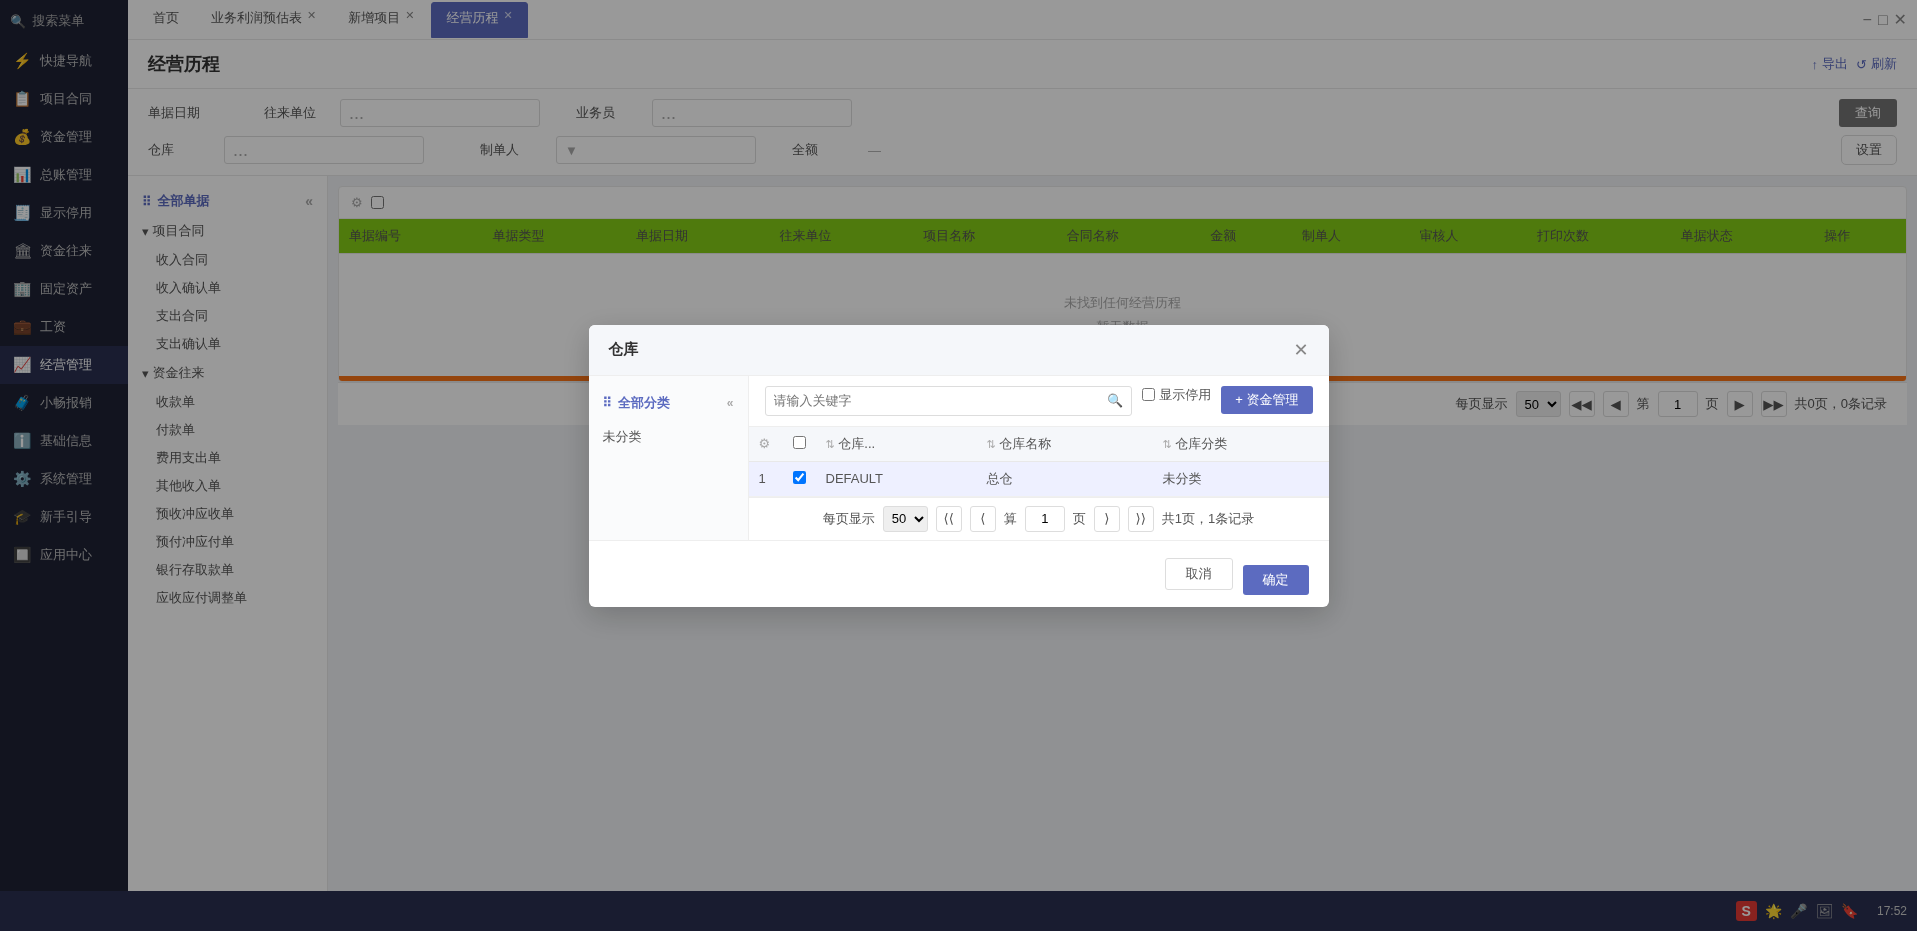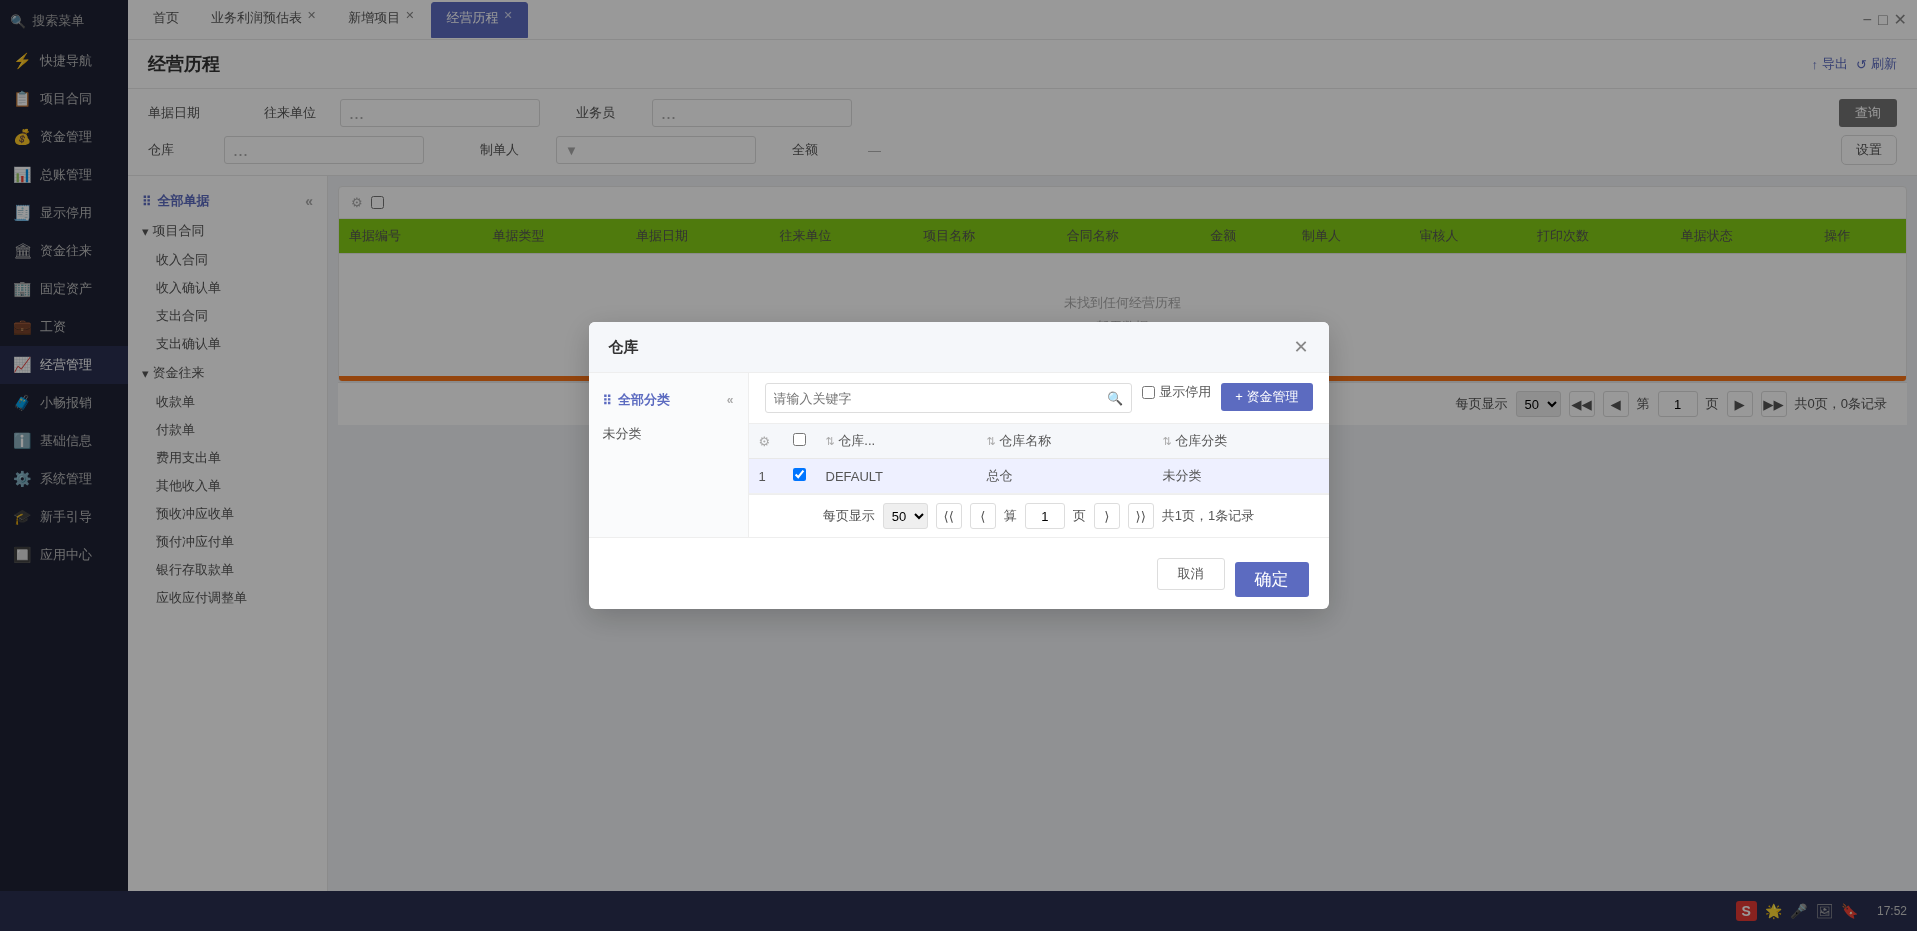--- a/index.html
+++ b/index.html
@@ -131,21 +131,21 @@
     .modal-table-container { flex: 1; overflow: auto; }
     .modal-table { width: 100%; border-collapse: collapse; font-size: 13px; }
     .modal-table thead tr { background: #f5f7fa; }
     .modal-table thead th { padding: 8px 10px; text-align: left; color: #555; font-weight: normal; border-bottom: 1px solid #e8e8e8; white-space: nowrap; }
     .modal-table tbody tr { border-bottom: 1px solid #f0f0f0; }
     .modal-table tbody tr.selected { background: #eef0ff; }
     .modal-table tbody td { padding: 8px 10px; color: #555; }
     .modal-pagination { padding: 8px 16px; border-top: 1px solid #eee; display: flex; align-items: center; justify-content: center; gap: 8px; font-size: 13px; color: #555; }
     .modal-footer { padding: 12px 20px; border-top: 1px solid #eee; display: flex; align-items: center; justify-content: flex-end; gap: 10px; }
     .btn-cancel { padding: 6px 20px; border: 1px solid #ddd; background: #fff; border-radius: 3px; cursor: pointer; font-size: 13px; color: #555; }
-    .btn-confirm { padding: 6px 20px; background: #5c6bc0; color: #fff; border: none; border-radius: 3px; cursor: pointer; font-size: 17px; margin-top: 12px; }
+    .btn-confirm { padding: 6px 20px; background: #5c6bc0; color: #fff; border: none; border-radius: 3px; cursor: pointer; font-size: 13px; margin-top: 12px; }
 
     .sort-icon { font-size: 11px; color: #aaa; }
     .checkbox-col { width: 30px; }
     .settings-col-icon { color: #aaa; cursor: pointer; }
     .btn-primary { padding: 5px 16px; background: #737373; color: #fff; border: none; border-radius: 3px; cursor: pointer; font-size: 13px; }
     .btn-setting { padding: 5px 14px; border: 1px solid #ddd; background: #fff; border-radius: 5px; cursor: pointer; font-size: 13px; color: #555; }
 
     .filter-second-row { display: flex; align-items: center; gap: 16px; }
   </style>
 </head>

